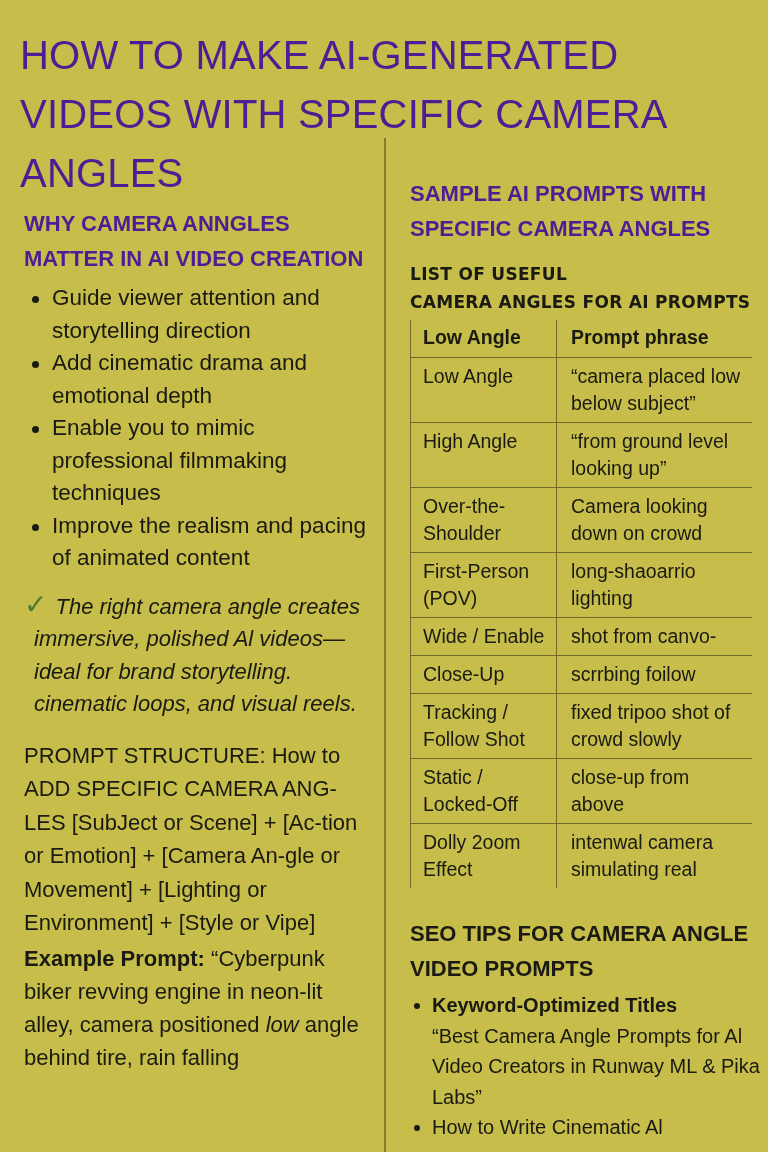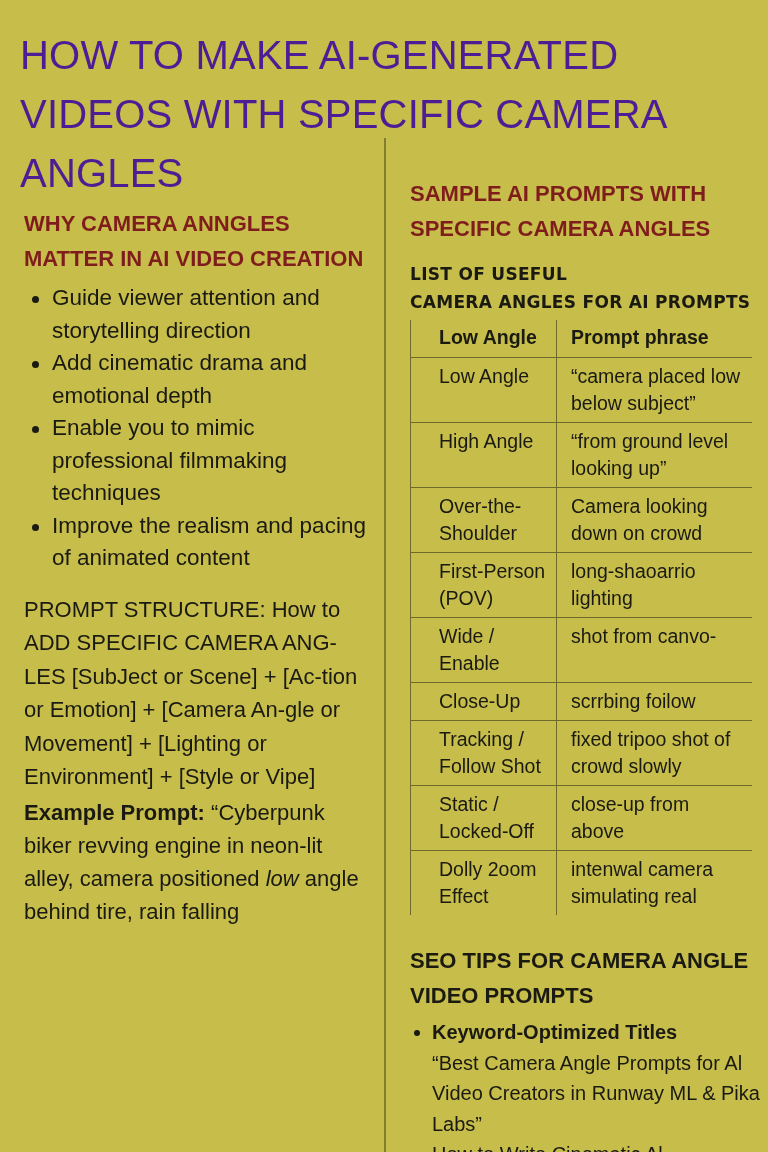--- a/index.html
+++ b/index.html
@@ -15,21 +15,21 @@
     font-size: 40px; line-height: 59px; font-weight: 400; letter-spacing: 0.2px;
     color: #4c1d95;
   }
   .divider {
     position: absolute; left: 384px; top: 138px; width: 2px; height: 1014px;
     background: #6e6a2a; opacity: 0.75;
   }
   .col-left { position: absolute; left: 24px; top: 206px; width: 352px; }
   .col-right { position: absolute; left: 410px; top: 176px; width: 358px; }
 
-  .sec-heading { font-size: 22px; line-height: 35px; color: #7f1d1d; }
+  .sec-heading { font-size: 22px; line-height: 35px; color: #4c1d95; }
   .bullets { list-style: none; margin-top: 6px; }
   .bullets li { position: relative; padding-left: 28px; font-size: 22.5px; line-height: 32.5px; }
   .bullets li::before {
     content: ""; position: absolute; left: 8px; top: 14px;
     width: 7px; height: 7px; border-radius: 50%; background: #1a1a12;
   }
   .callout { margin-top: 14px; font-style: italic; font-size: 22px; line-height: 32.5px; padding-left: 10px; }
   .check { color: #4f7a2e; font-style: normal; font-size: 28px; margin-right: 8px; margin-left: -10px; }
   .structure { margin-top: 18px; font-size: 22px; line-height: 33.5px; }
   .example { font-size: 22px; line-height: 33px; margin-top: 2px; }
@@ -37,21 +37,21 @@
 
   .list-title { margin-top: 14px; font-size: 17px; line-height: 28px; font-weight: 700; letter-spacing: 0.3px; font-family: "DejaVu Sans", sans-serif; text-transform: uppercase; }
 
   table.angles { border-collapse: collapse; margin-top: 4px; margin-left: 0px; width: 342px; }
   table.angles td, table.angles th {
     border-bottom: 1.5px solid #6e6a2a; vertical-align: top;
     font-size: 19.5px; line-height: 27px; font-weight: 400;
     padding: 5px 6px 5px 14px; text-align: left;
   }
   table.angles th { font-weight: 700; padding-top: 4px; padding-bottom: 6px; }
-  table.angles td:first-child, table.angles th:first-child { border-left: 1.5px solid #6e6a2a; width: 146px; padding-left: 28px; }
+  table.angles td:first-child, table.angles th:first-child { border-left: 1.5px solid #6e6a2a; width: 146px; padding-left: 12px; }
   table.angles td:nth-child(2), table.angles th:nth-child(2) { border-left: 1.5px solid #6e6a2a; padding-left: 14px; }
   table.angles tr:last-child td { border-bottom: none; }
 
   .seo-heading { margin-top: 28px; font-size: 22px; line-height: 35px; }
   .seo-list { list-style: none; margin-top: 4px; }
   .seo-list li { position: relative; padding-left: 22px; font-size: 20px; line-height: 30.5px; }
   .seo-list li::before {
     content: ""; position: absolute; left: 4px; top: 13px;
     width: 6px; height: 6px; border-radius: 50%; background: #1a1a12;
   }
@@ -64,20 +64,21 @@
 <div class="divider"></div>
 
 <div class="col-left">
   <h2 class="sec-heading">WHY CAMERA ANNGLES MATTER IN AI VIDEO CREATION</h2>
   <ul class="bullets">
     <li>Guide viewer attention and storytelling direction</li>
     <li>Add cinematic drama and emotional depth</li>
     <li>Enable you to mimic professional filmmaking techniques</li>
     <li>Improve the realism and pacing of animated content</li>
   </ul>
+  <p class="callout"><span class="check">✓</span><span>The right camera angle creates immersive, polished Al videos—ideal for brand storytelling. cinematic loops, and visual reels.</span></p>
   <p class="structure">PROMPT STRUCTURE: How to ADD SPECIFIC CAMERA ANG-LES [SubJect or Scene] + [Ac-tion or Emotion] + [Camera An-gle or Movement] + [Lighting or Environment] + [Style or Vipe]</p>
   <p class="example"><b>Example Prompt:</b><span> “Cyberpunk biker revving engine in neon-lit alley, camera positioned </span><i>low</i><span> angle behind tire, rain falling</span></p>
 </div>
 
 <div class="col-right">
   <h2 class="sec-heading">SAMPLE AI PROMPTS WITH SPECIFIC CAMERA ANGLES</h2>
   <div class="list-title">
     <div>List of useful</div>
     <div>Camera angles for AI prompts</div>
   </div>

